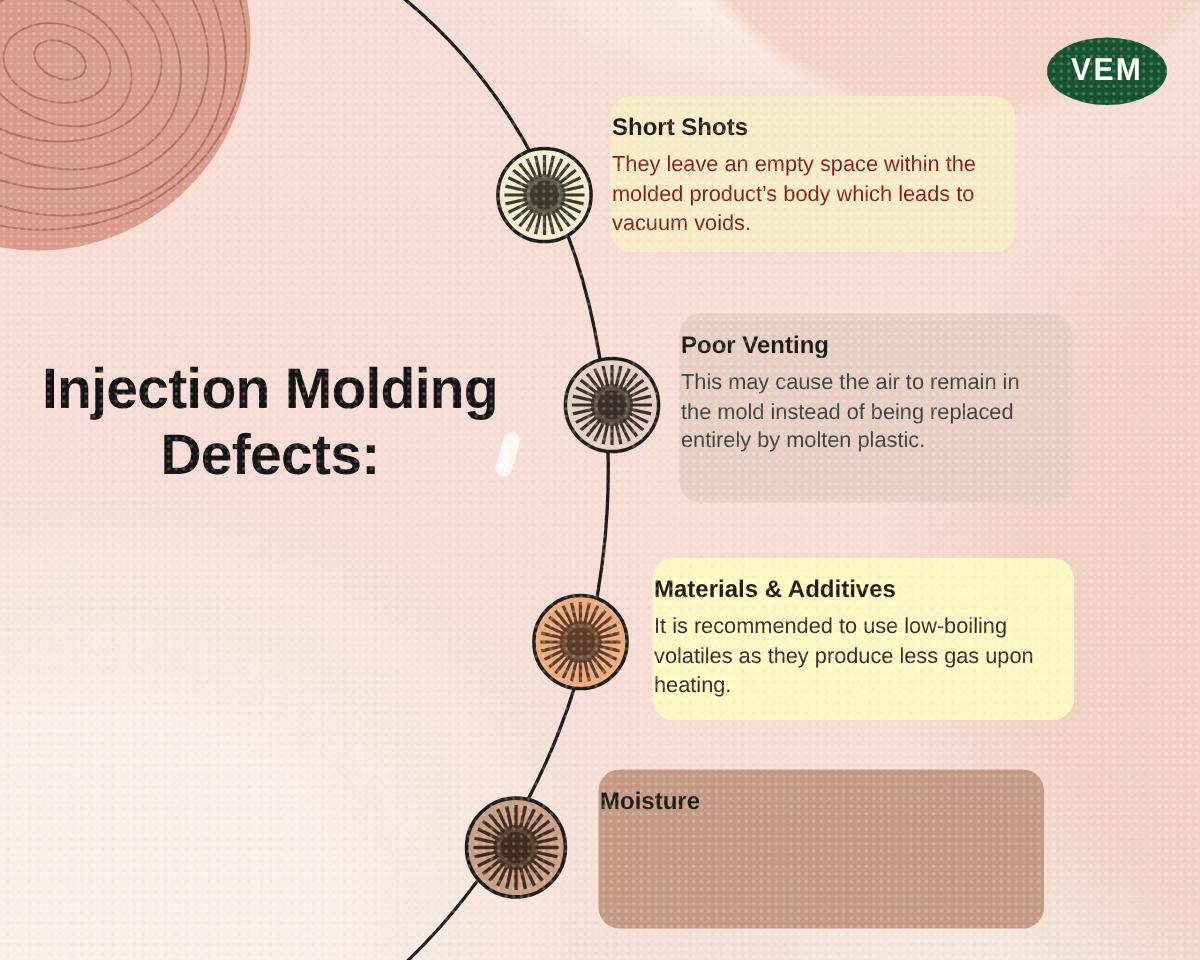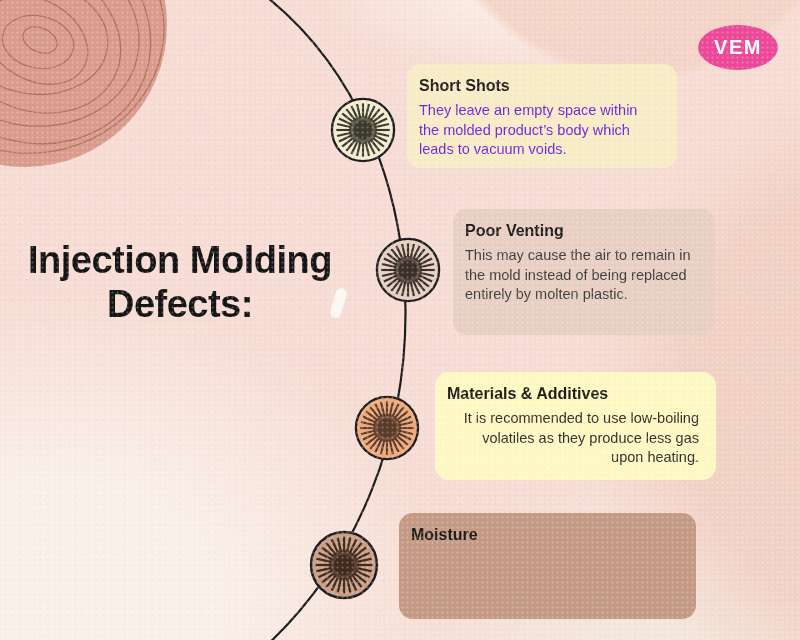--- a/index.html
+++ b/index.html
@@ -27,21 +27,21 @@
   .topo-blob{position:absolute;left:0;top:0;width:200px;height:200px;z-index:1;}
   .white-streak{position:absolute;left:333px;top:288px;width:11px;height:30px;z-index:2;
     background:rgba(255,255,255,.78);border-radius:7px;transform:rotate(16deg);}
   .curve-svg{position:absolute;inset:0;z-index:3;}
   .node-icon{position:absolute;width:66px;height:66px;z-index:4;}
   .node-icon svg{width:100%;height:100%;display:block;}
   .icon-0{left:330px;top:97px;}
   .icon-1{left:375px;top:237px;}
   .icon-2{left:354px;top:395px;}
   .icon-3{left:309px;top:530px;width:70px;height:70px;}
-  .card{position:absolute;z-index:5;border-radius:14px;padding:12px 17px 10px 12px;box-sizing:border-box;}
+  .card{position:absolute;z-index:5;border-radius:14px;padding:12px 17px 10px 1px;box-sizing:border-box;}
   .card h3{margin:0 0 5px 0;font-size:16px;line-height:20px;font-weight:bold;color:#1d1a18;}
   .card p{margin:0;font-size:14.5px;line-height:19.5px;}
   .card-0{left:407px;top:64px;width:270px;height:104px;}
   .card-1{left:453px;top:209px;width:262px;height:126px;}
   .card-2{left:435px;top:372px;width:281px;height:108px;}
   .card-3{left:399px;top:513px;width:297px;height:106px;}
   .main-title{position:absolute;left:28px;top:238px;z-index:5;
     font-size:38px;line-height:44px;font-weight:bold;letter-spacing:-.5px;}
   .logo{position:absolute;left:698px;top:25px;width:80px;height:45px;z-index:6;
     border-radius:50%;display:flex;align-items:center;justify-content:center;}
@@ -226,31 +226,31 @@
      </svg>
   </div>
 
 <div class="main-title" style="color: rgb(20, 20, 20); text-align: center;">
   <div>Injection Molding</div>
   <div>Defects:</div>
 </div>
 
 <div class="card card-0" style="background: rgb(248, 236, 199);">
   <h3>Short Shots</h3>
-  <p style="color: #6d28d9;">They leave an empty space within the molded product’s body which leads to vacuum voids.</p>
+  <p style="color: #7f1d1d;">They leave an empty space within the molded product’s body which leads to vacuum voids.</p>
 </div>
 <div class="card card-1" style="background: rgb(232, 207, 195);">
   <h3>Poor Venting</h3>
   <p style="color: #404040;">This may cause the air to remain in the mold instead of being replaced entirely by molten plastic.</p>
 </div>
 <div class="card card-2" style="background: #fef9c3;">
   <h3>Materials &amp; Additives</h3>
-  <p style="color: rgb(51, 46, 43); text-align: right;">It is recommended to use low-boiling volatiles as they produce less gas upon heating.</p>
+  <p style="color: rgb(51, 46, 43);">It is recommended to use low-boiling volatiles as they produce less gas upon heating.</p>
 </div>
 <div class="card card-3" style="background: rgb(196, 154, 132);">
   <h3>Moisture</h3>
 </div>
 
-<div class="logo" style="background: #ec4899;">
+<div class="logo" style="background: #14532d;">
   <span style="color: rgb(255, 255, 255);">VEM</span>
 </div>
 
 <div class="grain"></div>
 
 </body></html>

